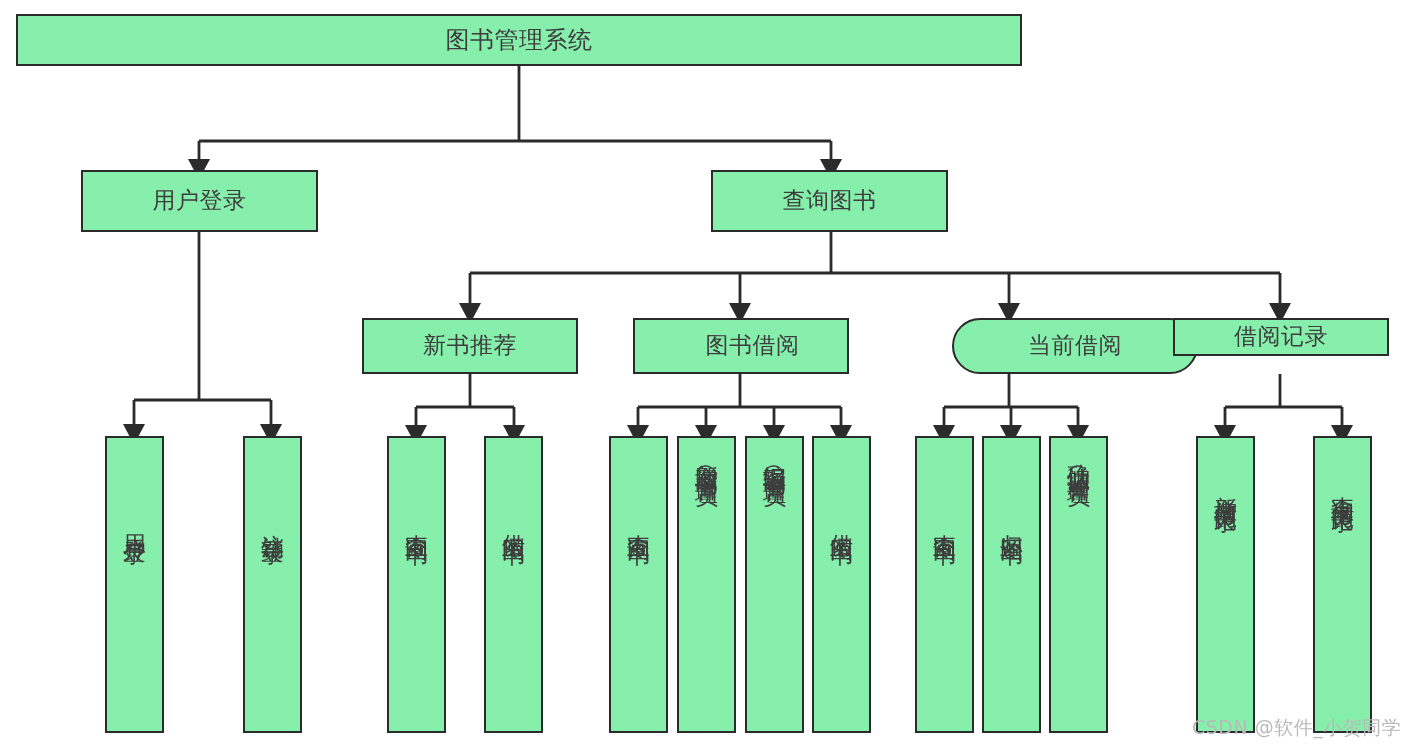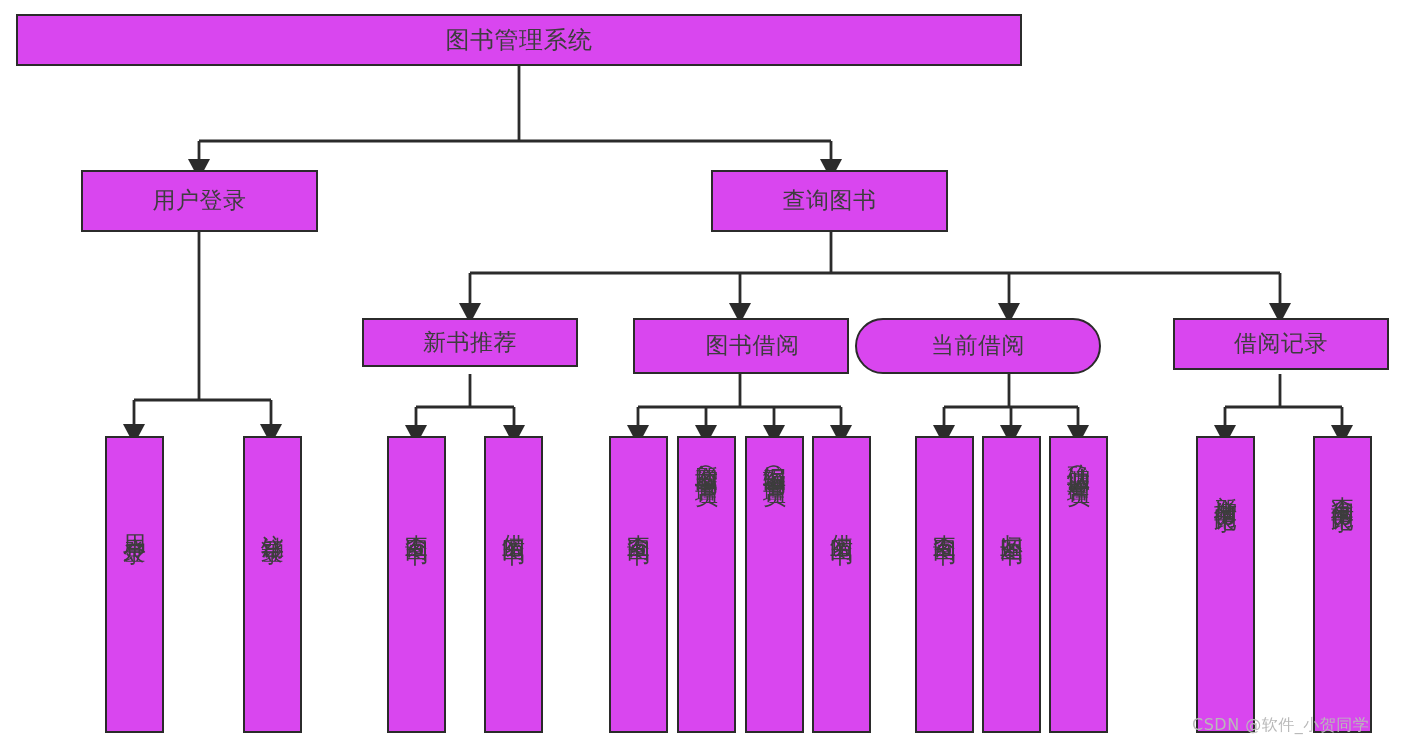--- a/index.html
+++ b/index.html
@@ -23,21 +23,21 @@
     left: 0;
     top: 0;
     width: 1405px;
     height: 747px;
     pointer-events: none;
   }
   .node {
     position: absolute;
     box-sizing: border-box;
     border: 2.5px solid #2b2b2b;
-    background: #d946ef;
+    background: #86efac;
     display: flex;
     align-items: center;
     justify-content: center;
     color: #3a3a3a;
   }
   .node .node-label {
     display: block;
     text-align: center;
     color: #3d3d3d;
     line-height: 1.18;
@@ -60,21 +60,21 @@
     writing-mode: vertical-rl;
     text-orientation: upright;
     font-size: 23px;
     line-height: 1.0;
     letter-spacing: 3px;
     white-space: nowrap;
   }
   #watermark {
     position: absolute;
     color: #b9b9b9;
-    font-size: 16px;
+    font-size: 19px;
     white-space: nowrap;
     letter-spacing: 0.5px;
     font-family: "DejaVu Sans", "Liberation Sans", sans-serif;
   }
 </style>
 </head>
 <body>
 
 <div id="diagram-canvas">
 
@@ -133,33 +133,33 @@
   </div>
 
   <div class="node horizontal" style="left:81px; top:170px; width:237px; height:62px;">
     <span class="node-label">用户登录</span>
   </div>
 
   <div class="node horizontal" style="left:711px; top:170px; width:237px; height:62px;">
     <span class="node-label">查询图书</span>
   </div>
 
-  <div class="node horizontal" style="left:362px; top:318px; width:216px; height:49px;">
+  <div class="node horizontal" style="left:362px; top:318px; width:216px; height:56px;">
     <span class="node-label">新书推荐</span>
   </div>
 
   <div class="node horizontal" style="left:633px; top:318px; width:216px; height:56px;padding-left:23px;">
     <span class="node-label">图书借阅</span>
   </div>
 
-  <div class="node horizontal" style="left:855px; top:318px; width:246px; height:56px;border-radius:28px;">
+  <div class="node horizontal" style="left:952px; top:318px; width:246px; height:56px;border-radius:28px;">
     <span class="node-label">当前借阅</span>
   </div>
 
-  <div class="node horizontal" style="left:1173px; top:318px; width:216px; height:52px;">
+  <div class="node horizontal" style="left:1173px; top:318px; width:216px; height:38px;">
     <span class="node-label">借阅记录</span>
   </div>
 
   <div class="node vertical" style="left:105px; top:436px; width:59px; height:297px; padding-top:78px;">
     <span class="node-label">用户登录</span>
   </div>
 
   <div class="node vertical" style="left:243px; top:436px; width:59px; height:297px; padding-top:78px;">
     <span class="node-label">注销登录</span>
   </div>

